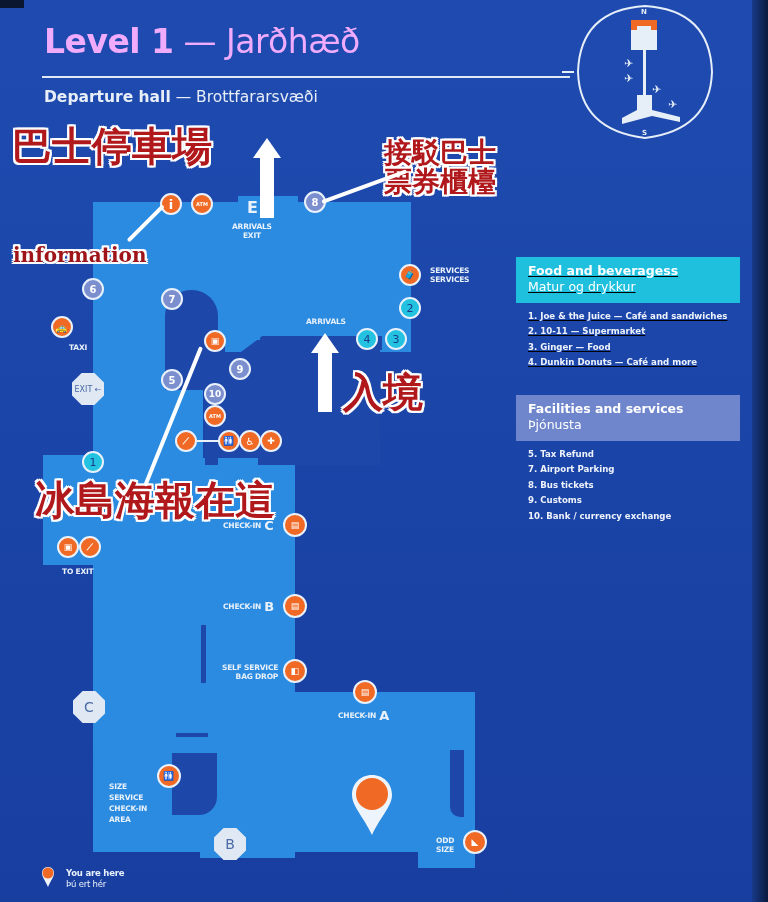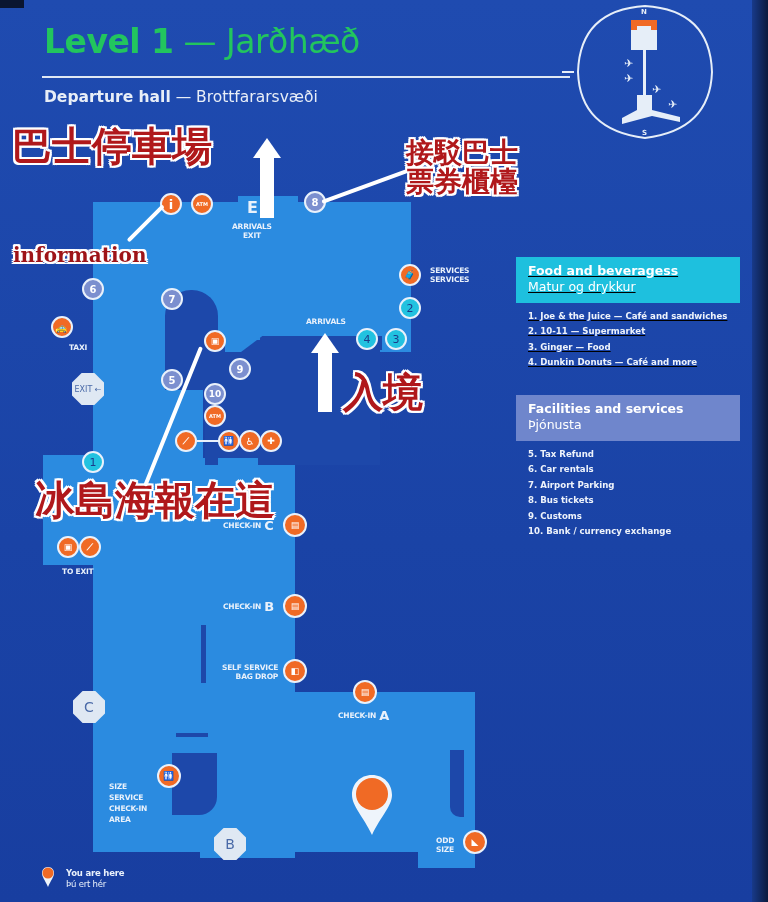--- a/index.html
+++ b/index.html
@@ -1,21 +1,21 @@
 <!DOCTYPE html>
 <html><head>
 <meta charset="utf-8">
 <style>
   html,body{margin:0;padding:0;}
   body{width:768px;height:902px;overflow:hidden;background:#1c46a8;font-family:"DejaVu Sans","Liberation Sans",sans-serif;position:relative;}
   .abs{position:absolute;}
   #board{position:absolute;left:0;top:0;width:768px;height:902px;background:linear-gradient(180deg,#1f4bb0 0%,#1a43a6 60%,#183ea0 100%);}
   #edge{position:absolute;right:0;top:0;width:16px;height:902px;background:linear-gradient(90deg,#183a8a,#0b1a3d);}
   #corner{position:absolute;left:0;top:0;width:24px;height:8px;background:#0a1530;}
-  .title{left:44px;top:22px;color:#22c55e;font-family:"DejaVu Sans",sans-serif;font-size:33px;font-weight:bold;letter-spacing:-0.5px;white-space:nowrap;}
+  .title{left:44px;top:22px;color:#f0abfc;font-family:"DejaVu Sans",sans-serif;font-size:33px;font-weight:bold;letter-spacing:-0.5px;white-space:nowrap;}
   .title .thin{font-weight:normal;}
   .rule{left:42px;top:76px;width:528px;height:2px;background:#dfe8f4;}
   .subtitle{left:44px;top:88px;color:#e8eef7;font-size:15.5px;font-weight:bold;white-space:nowrap;}
   .subtitle .thin{font-weight:normal;}
   .zh{font-family:"DejaVu Serif","Liberation Serif",serif;color:#b0181b;font-weight:bold;text-shadow:-2px -2px 0 #fff,2px -2px 0 #fff,-2px 2px 0 #fff,2px 2px 0 #fff,0 2px 0 #fff,0 -2px 0 #fff,2px 0 0 #fff,-2px 0 0 #fff;white-space:nowrap;line-height:1;}
   .en-ann{font-family:"DejaVu Serif","Liberation Serif",serif;color:#9e1418;font-weight:bold;font-size:20px;text-shadow:-2px -2px 0 #fff,2px -2px 0 #fff,-2px 2px 0 #fff,2px 2px 0 #fff,0 2px 0 #fff,0 -2px 0 #fff,2px 0 0 #fff,-2px 0 0 #fff;}
   .floor{background:#2b8be0;}
   .dark{background:#1d48aa;}
   .poi{position:absolute;width:20px;height:20px;border-radius:50%;border:2px solid #e9f1fb;display:flex;align-items:center;justify-content:center;font-size:10px;font-weight:bold;color:#fff;box-sizing:border-box;}
   .poi.svc{background:#7b8fcf;width:22px;height:22px;}
@@ -210,30 +210,29 @@
     <div>4. Dunkin Donuts — Café and more</div>
   </div>
 </div>
 <div class="panel" style="top:395px;">
   <div class="phead" style="background:#6f86cc;">
     <div>Facilities and services</div>
     <div class="s">Þjónusta</div>
   </div>
   <div class="plist">
     <div>5. Tax Refund</div>
-    <div>6. Car rentals</div>
     <div>7. Airport Parking</div>
     <div>8. Bus tickets</div>
     <div>9. Customs</div>
     <div>10. Bank / currency exchange</div>
   </div>
 </div>
 
 <div class="abs zh" style="left:12px;top:126px;font-size:40px;">巴士停車場</div>
-<div class="abs zh" style="left:406px;top:138px;font-size:28px;line-height:1.05;">
+<div class="abs zh" style="left:384px;top:138px;font-size:28px;line-height:1.05;">
   <div>接駁巴士</div>
   <div>票券櫃檯</div>
 </div>
 <div class="abs en-ann" style="left:13px;top:243px;">information</div>
 <div class="abs zh" style="left:343px;top:372px;font-size:40px;">入境</div>
 <div class="abs zh" style="left:14px;top:480px;font-size:40px;margin-left:21px;">冰島海報在這</div>
 
 <div class="ann-line" style="left:128px;top:239px;width:50px;transform:rotate(-45deg);"></div>
 <div class="ann-line" style="left:322px;top:200px;width:90px;transform:rotate(-20deg);"></div>
 <div class="ann-line" style="left:145px;top:484px;width:150px;transform:rotate(-68deg);"></div>

